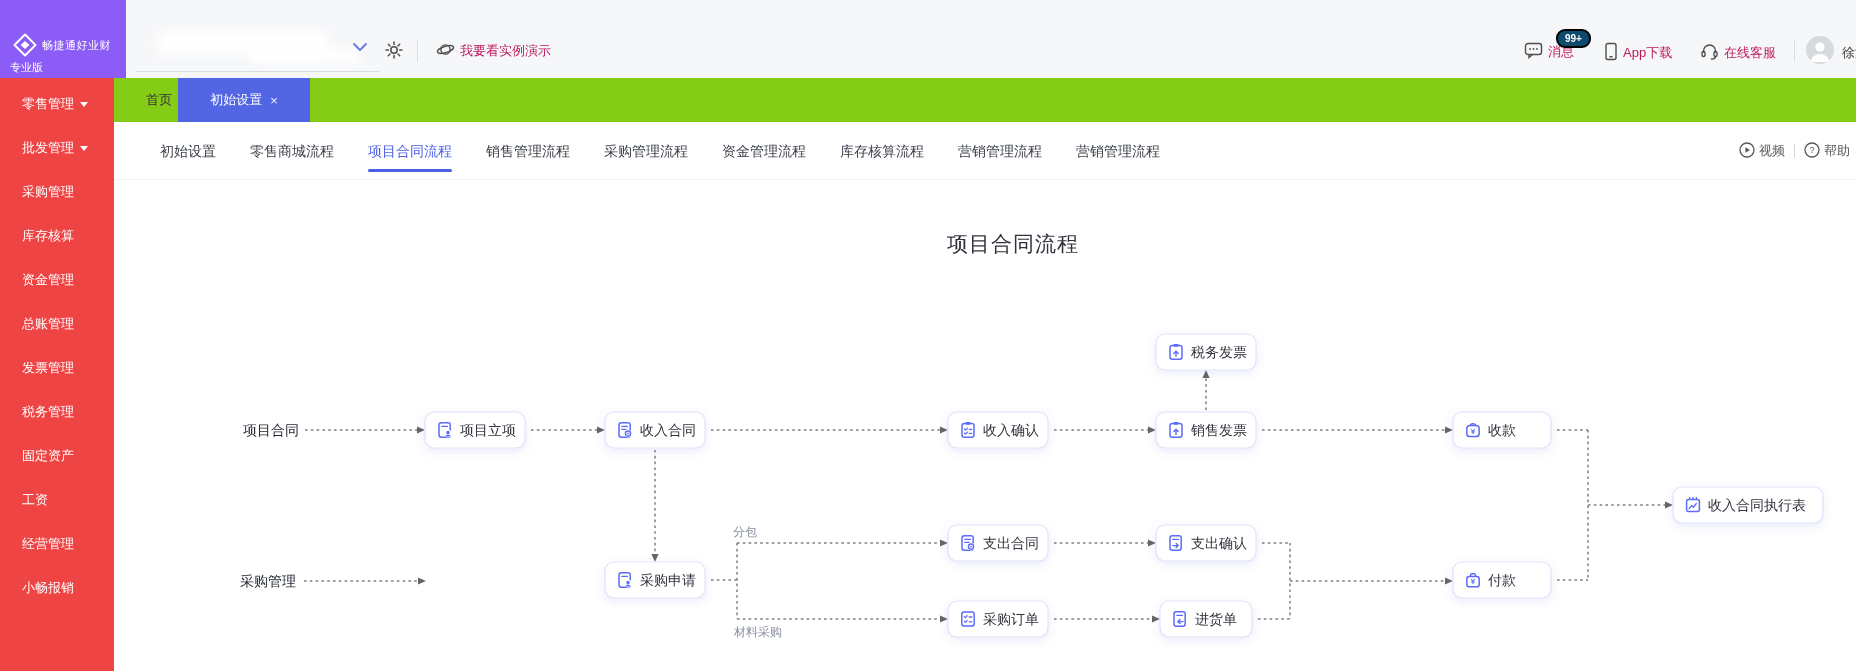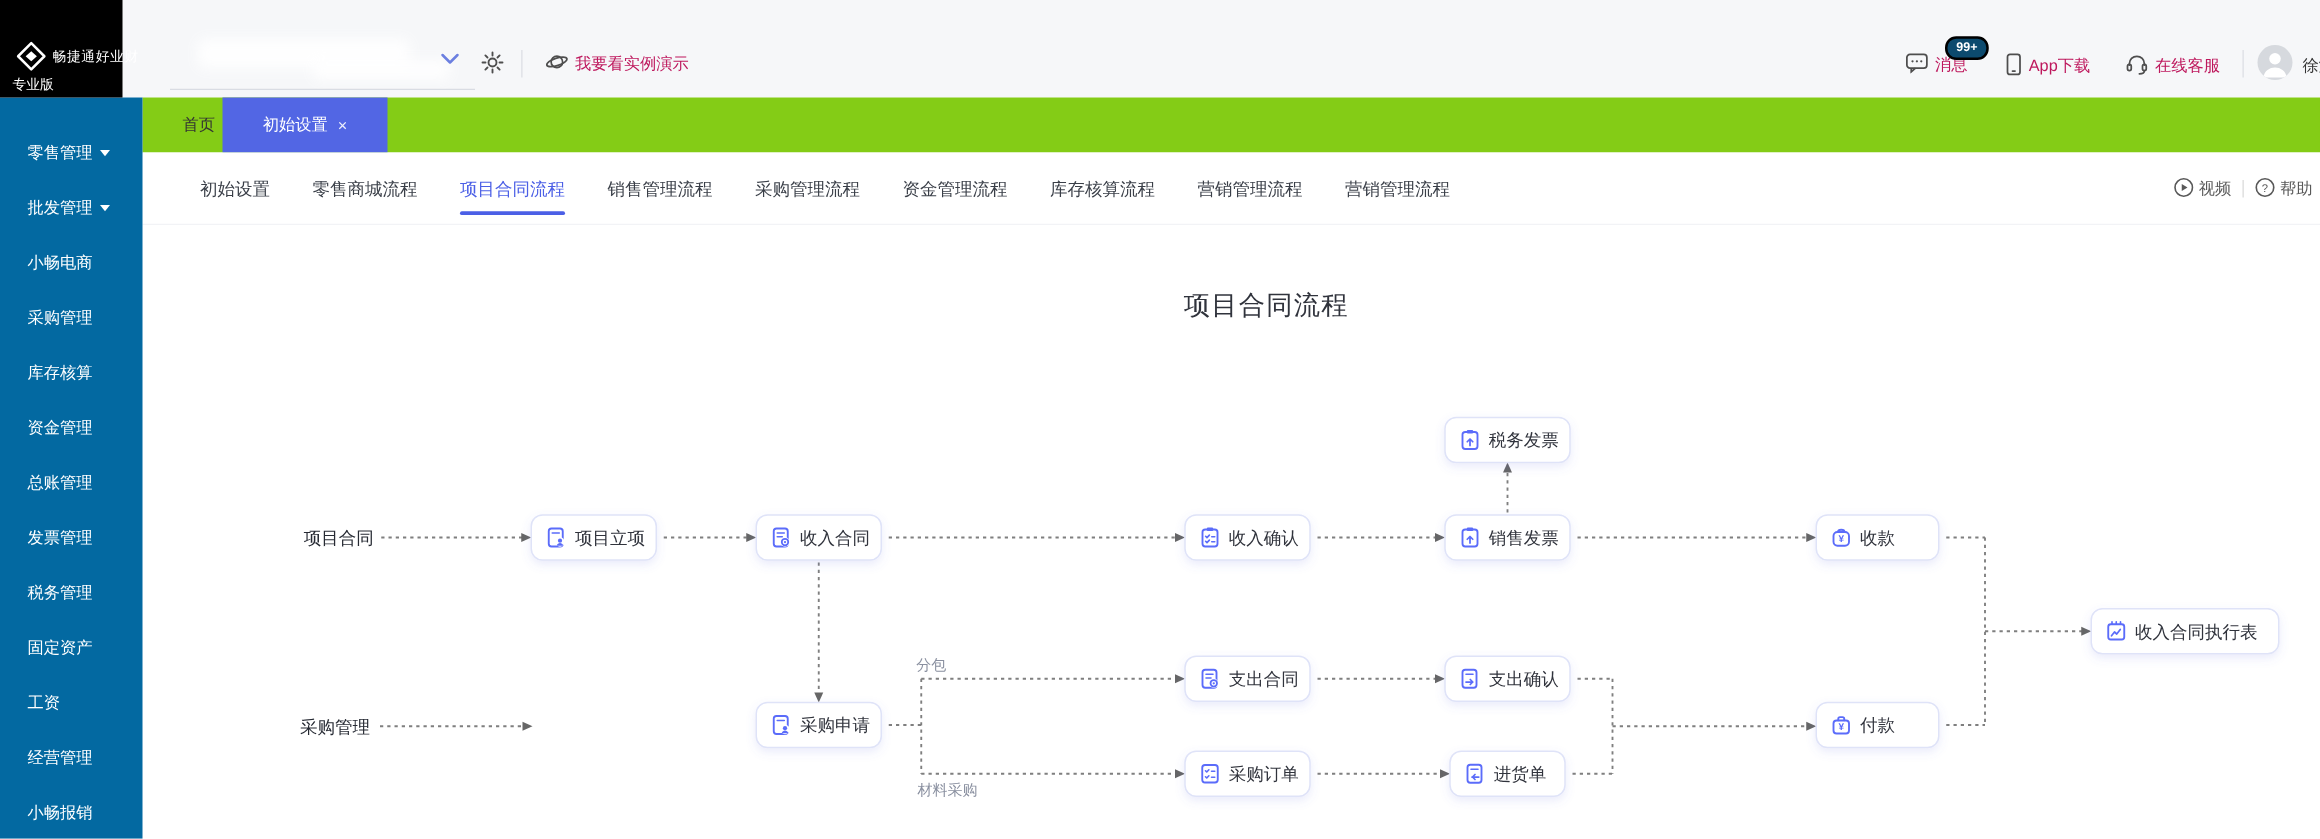--- a/index.html
+++ b/index.html
@@ -3,42 +3,42 @@
 <meta charset="utf-8">
 <style>
   html,body{margin:0;padding:0;}
   body{
     width:1856px;height:671px;position:relative;overflow:hidden;
     font-family:"Liberation Sans","DejaVu Sans",sans-serif;
     background:#ffffff;-webkit-font-smoothing:antialiased;
   }
   
   .navbar{position:absolute;top:0;left:0;width:1856px;height:78px;background:#f6f7f9;}
-  .logo-block{position:absolute;top:0;left:0;width:98px;height:78px;background:#000000;color:#fff;z-index:3;}
+  .logo-block{position:absolute;top:0;left:0;width:126px;height:78px;background:#8b5cf6;color:#fff;z-index:3;}
   .logo-mark{position:absolute;left:12px;top:32px;}
   .brand-name{position:absolute;left:42px;top:38px;font-size:11px;letter-spacing:.5px;white-space:nowrap;}
   .brand-edition{position:absolute;left:10px;top:60px;font-size:11px;}
   .blur-blob{position:absolute;background:#fff;opacity:.92;filter:blur(5px);border-radius:6px;}
   .blob1{left:158px;top:31px;width:170px;height:24px;}
   .blob2{left:250px;top:48px;width:110px;height:16px;}
   .select-underline{position:absolute;left:136px;top:71px;width:244px;height:1px;background:#d9dce3;}
   .nav-item{position:absolute;display:flex;align-items:center;gap:5px;font-size:13px;color:#be185d;cursor:pointer;}
   .nav-divider{position:absolute;width:1px;height:22px;background:#dcdee3;top:40px;}
   .badge{position:absolute;left:1556px;top:29px;background:#0c4a6e;color:#fff;font-size:10px;font-weight:bold;
          padding:2px 7px;border-radius:9px;border:2px solid #000000;z-index:2;}
   .avatar{position:absolute;left:1806px;top:36px;width:28px;height:28px;border-radius:50%;background:#d6d9de;overflow:hidden;}
   .user-name{position:absolute;left:1842px;top:44px;font-size:13px;color:#333;white-space:nowrap;}
   
   .tabstrip{position:absolute;top:78px;left:114px;width:1742px;height:44px;background:#84cc16;}
   .tab-home{position:absolute;left:16px;top:0;height:44px;line-height:44px;padding:0 16px;font-size:13px;color:#333;cursor:pointer;}
   .tab-active{position:absolute;left:64px;top:0;height:44px;line-height:44px;min-width:104px;text-align:center;
               background:#5266e4;color:#fff;font-size:13px;padding:0 14px;cursor:pointer;display:flex;align-items:center;justify-content:center;gap:8px;}
   .tab-close{font-size:13px;line-height:1;opacity:.9;cursor:pointer;}
   
-  .sidebar{position:absolute;top:78px;left:0;width:114px;height:593px;background:#0369a1;padding-top:22px;box-sizing:border-box;z-index:2;}
+  .sidebar{position:absolute;top:78px;left:0;width:114px;height:593px;background:#ef4444;padding-top:4px;box-sizing:border-box;z-index:2;}
   .side-item{height:44px;display:flex;align-items:center;padding-left:22px;color:#fff;font-size:13px;cursor:pointer;white-space:nowrap;}
   .side-caret{margin-left:6px;width:0;height:0;border-left:4px solid transparent;border-right:4px solid transparent;border-top:5px solid #fff;}
   
   .content{position:absolute;top:122px;left:114px;width:1742px;height:549px;background:#fff;}
   .subtabs{position:absolute;top:0;left:0;right:0;height:58px;display:flex;align-items:stretch;padding-left:46px;gap:34px;border-bottom:1px solid #f2f3f6;box-sizing:border-box;}
   .subtab{position:relative;font-size:14px;color:#3a3f48;line-height:58px;cursor:pointer;white-space:nowrap;}
   .subtab.active{color:#4b5fe6;}
   .subtab.active::after{content:"";position:absolute;left:0;right:0;bottom:7px;height:3px;border-radius:2px;background:#4b5fe6;}
   .utilities{position:absolute;top:0;right:6px;height:58px;display:flex;align-items:center;gap:9px;font-size:13px;color:#595959;}
   .util-item{display:flex;align-items:center;gap:4px;cursor:pointer;white-space:nowrap;text-align:center;}
@@ -141,23 +141,20 @@
 </div>
 
 <div class="sidebar" id="sidebar">
     <div class="side-item">
       <span>零售管理</span>
       <span class="side-caret"></span>
     </div>
     <div class="side-item">
       <span>批发管理</span>
       <span class="side-caret"></span>
-    </div>
-    <div class="side-item">
-      <span>小畅电商</span>
     </div>
     <div class="side-item">
       <span>采购管理</span>
     </div>
     <div class="side-item">
       <span>库存核算</span>
     </div>
     <div class="side-item">
       <span>资金管理</span>
     </div>

